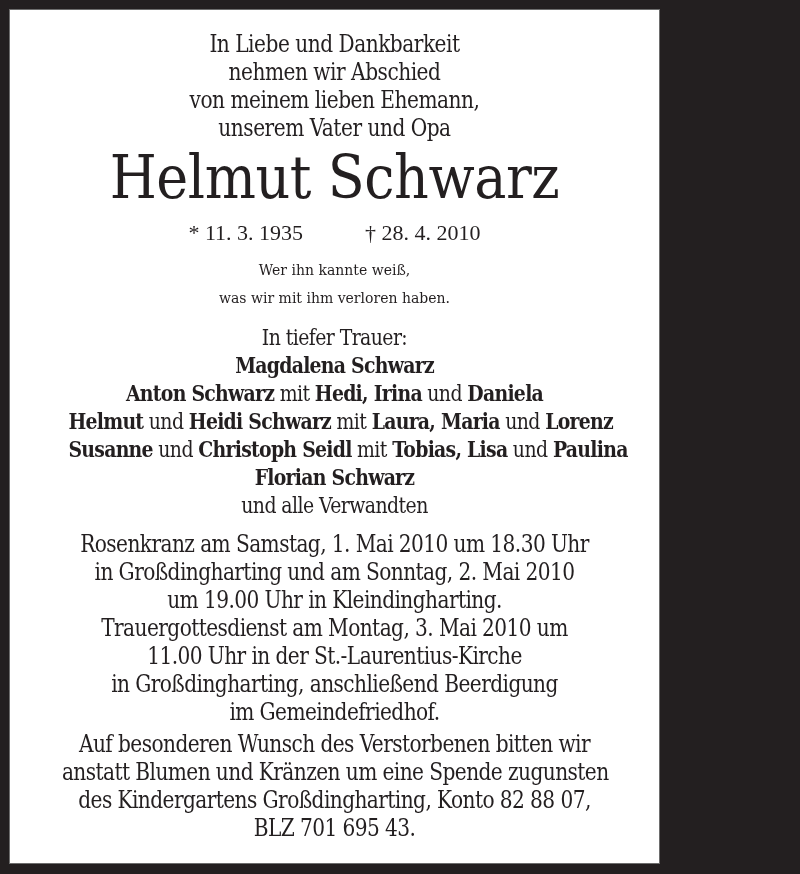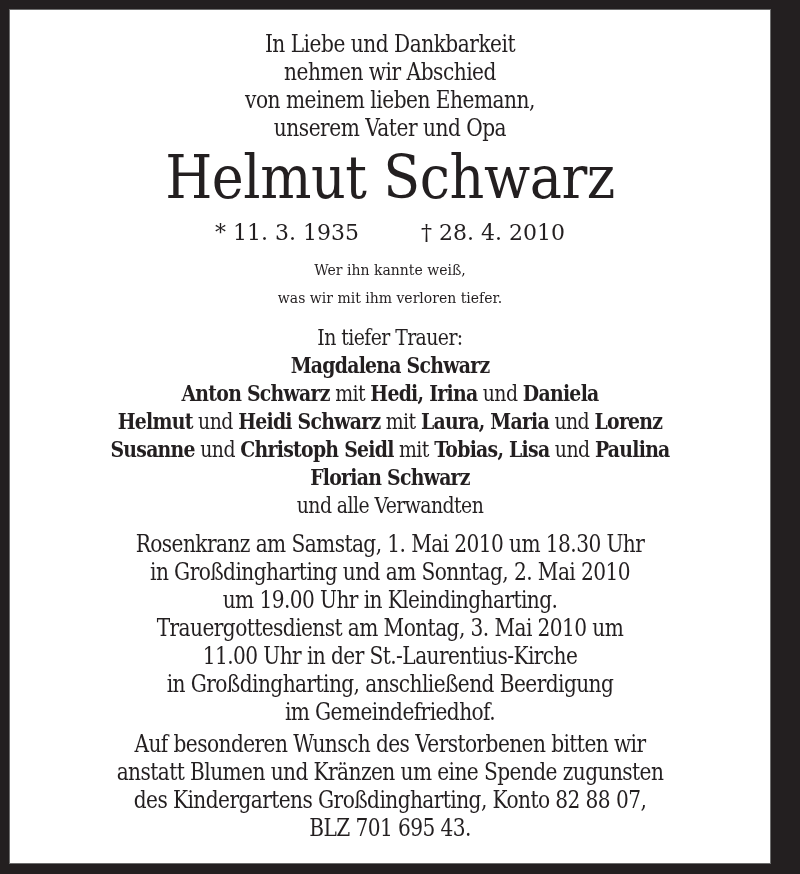--- a/index.html
+++ b/index.html
@@ -7,40 +7,40 @@
       width: 800px;
       height: 874px;
       background: #231f20;
       position: relative;
       overflow: hidden;
     }
     .card {
       position: absolute;
       left: 9px;
       top: 9px;
-      width: 762px;
+      width: 651px;
       height: 855px;
       background: #ffffff;
       border: 1px solid #6d6d6d;
       box-sizing: border-box;
       font-family: "DejaVu Serif", "Liberation Serif", serif;
       color: #231f20;
       text-align: center;
     }
     .line {
       display: block;
       position: absolute;
       left: 0;
       right: 0;
       white-space: nowrap;
       text-align: center;
     }
     .intro { font-size: 24px; line-height: 28px; letter-spacing: -0.6px; }
     .name { font-size: 60px; line-height: 64px; letter-spacing: -0.5px; font-weight: normal; }
-    .dates { font-size: 22px; line-height: 26px; }
+    .dates { font-size: 22px; line-height: 26px; font-family: Liberation Serif, serif; }
     .dates .gap { display: inline-block; width: 62px; }
     .quote { font-size: 14px; line-height: 28px; }
     .mourn { font-size: 23px; line-height: 28px; letter-spacing: -0.7px; }
     .mourn b { font-weight: bold; letter-spacing: -0.9px; }
     .info { font-size: 24px; line-height: 28px; letter-spacing: -0.7px; }
   </style>
 </head>
 <body>
 
 <div class="card">
@@ -50,21 +50,21 @@
   <span class="line intro" style="top:76px;transform:scaleX(0.84);">von meinem lieben Ehemann,</span>
   <span class="line intro" style="top:104px;transform:scaleX(0.84);">unserem Vater und Opa</span>
 
   <span class="line name" style="top:135px;transform:scaleX(0.9);">Helmut Schwarz</span>
 
   <div class="line dates" style="top:210px;">
     <span>* 11. 3. 1935</span><span class="gap"></span><span>† 28. 4. 2010</span>
   </div>
 
   <span class="line quote" style="top:246px;">Wer ihn kannte weiß,</span>
-  <span class="line quote" style="top:274px;">was wir mit ihm verloren tiefer.</span>
+  <span class="line quote" style="top:274px;">was wir mit ihm verloren haben.</span>
 
   <span class="line mourn" style="top:313px;transform:scaleX(0.82);">In tiefer Trauer:</span>
   <div class="line mourn mourner-row" style="top:341px;transform:scaleX(0.82);"><b>Magdalena Schwarz</b></div>
   <div class="line mourn mourner-row" style="top:369px;transform:scaleX(0.82);"><b>Anton Schwarz</b><span> mit </span><b>Hedi, Irina</b><span> und </span><b>Daniela</b></div>
   <div class="line mourn mourner-row" style="top:397px;transform:scaleX(0.82);"><b>Helmut</b><span> und </span><b>Heidi Schwarz</b><span> mit </span><b>Laura, Maria</b><span> und </span><b>Lorenz</b></div>
   <div class="line mourn mourner-row" style="top:425px;transform:scaleX(0.82);"><b>Susanne</b><span> und </span><b>Christoph Seidl</b><span> mit </span><b>Tobias, Lisa</b><span> und </span><b>Paulina</b></div>
   <div class="line mourn mourner-row" style="top:453px;transform:scaleX(0.82);"><b>Florian Schwarz</b></div>
   <span class="line mourn" style="top:481px;transform:scaleX(0.82);">und alle Verwandten</span>
 
   <span class="line info" style="top:520px;transform:scaleX(0.84);">Rosenkranz am Samstag, 1. Mai 2010 um 18.30 Uhr</span>

